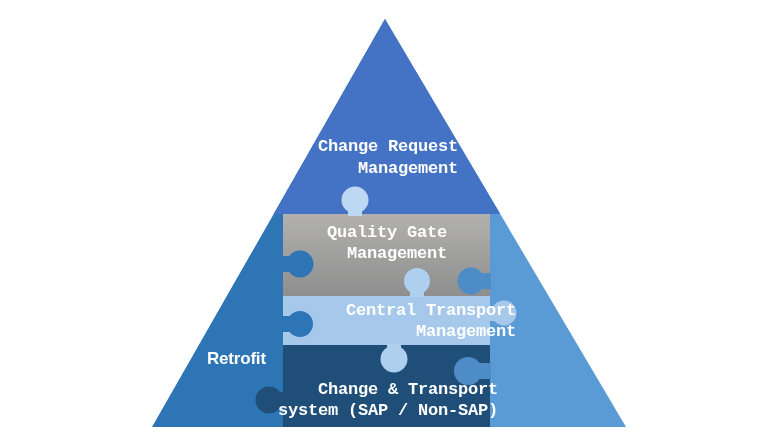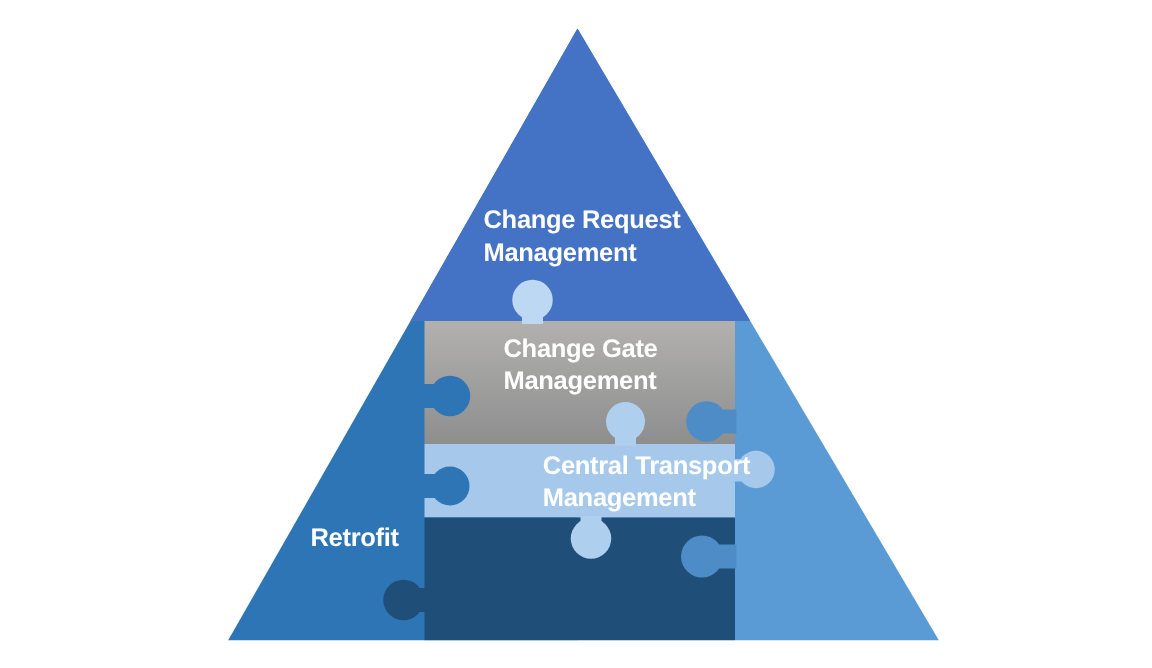--- a/index.html
+++ b/index.html
@@ -14,21 +14,21 @@
   .stage svg { position: absolute; left: 0; top: 0; }
   .txt {
     position: absolute;
     color: #ffffff;
     font-weight: bold;
     font-size: 17px;
     line-height: 21px;
     letter-spacing: -0.2px;
     white-space: pre-line;
   }
-  .txt.centered { transform: translateX(-50%); text-align: left; }
+  .txt.centered { transform: translateX(-50%); text-align: right; font-family: Liberation Mono, monospace; }
   .txt.top-label { line-height: 22px; }
 </style>
 </head>
 <body>
 
 <div class="stage">
 
   <svg width="768" height="445" viewBox="0 0 768 445">
     <defs>
       <clipPath id="pyr">
@@ -94,23 +94,25 @@
       <g fill="#AFCFEF">
         <circle cx="394" cy="359" r="13.5"></circle>
         <rect x="387" y="344" width="14" height="16"></rect>
       </g>
     </g>
   </svg>
 
   <div class="txt centered top-label" style="left:388px; top:136px;">Change Request
 Management</div>
 
-  <div class="txt centered" style="left:387px; top:222px;">Change Gate
+  <div class="txt centered" style="left:387px; top:222px;">Quality Gate
 Management</div>
 
   <div class="txt centered" style="left:387px; top:300px;margin-left:44px;">Central Transport
 Management</div>
 
+  <div class="txt centered" style="left:388px; top:379px;">Change &amp; Transport
+system (SAP / Non-SAP)</div>
 
   <div class="txt" style="left:207px; top:348px;text-align:right;">Retrofit</div>
 
 
 </div>
 
 </body></html>

